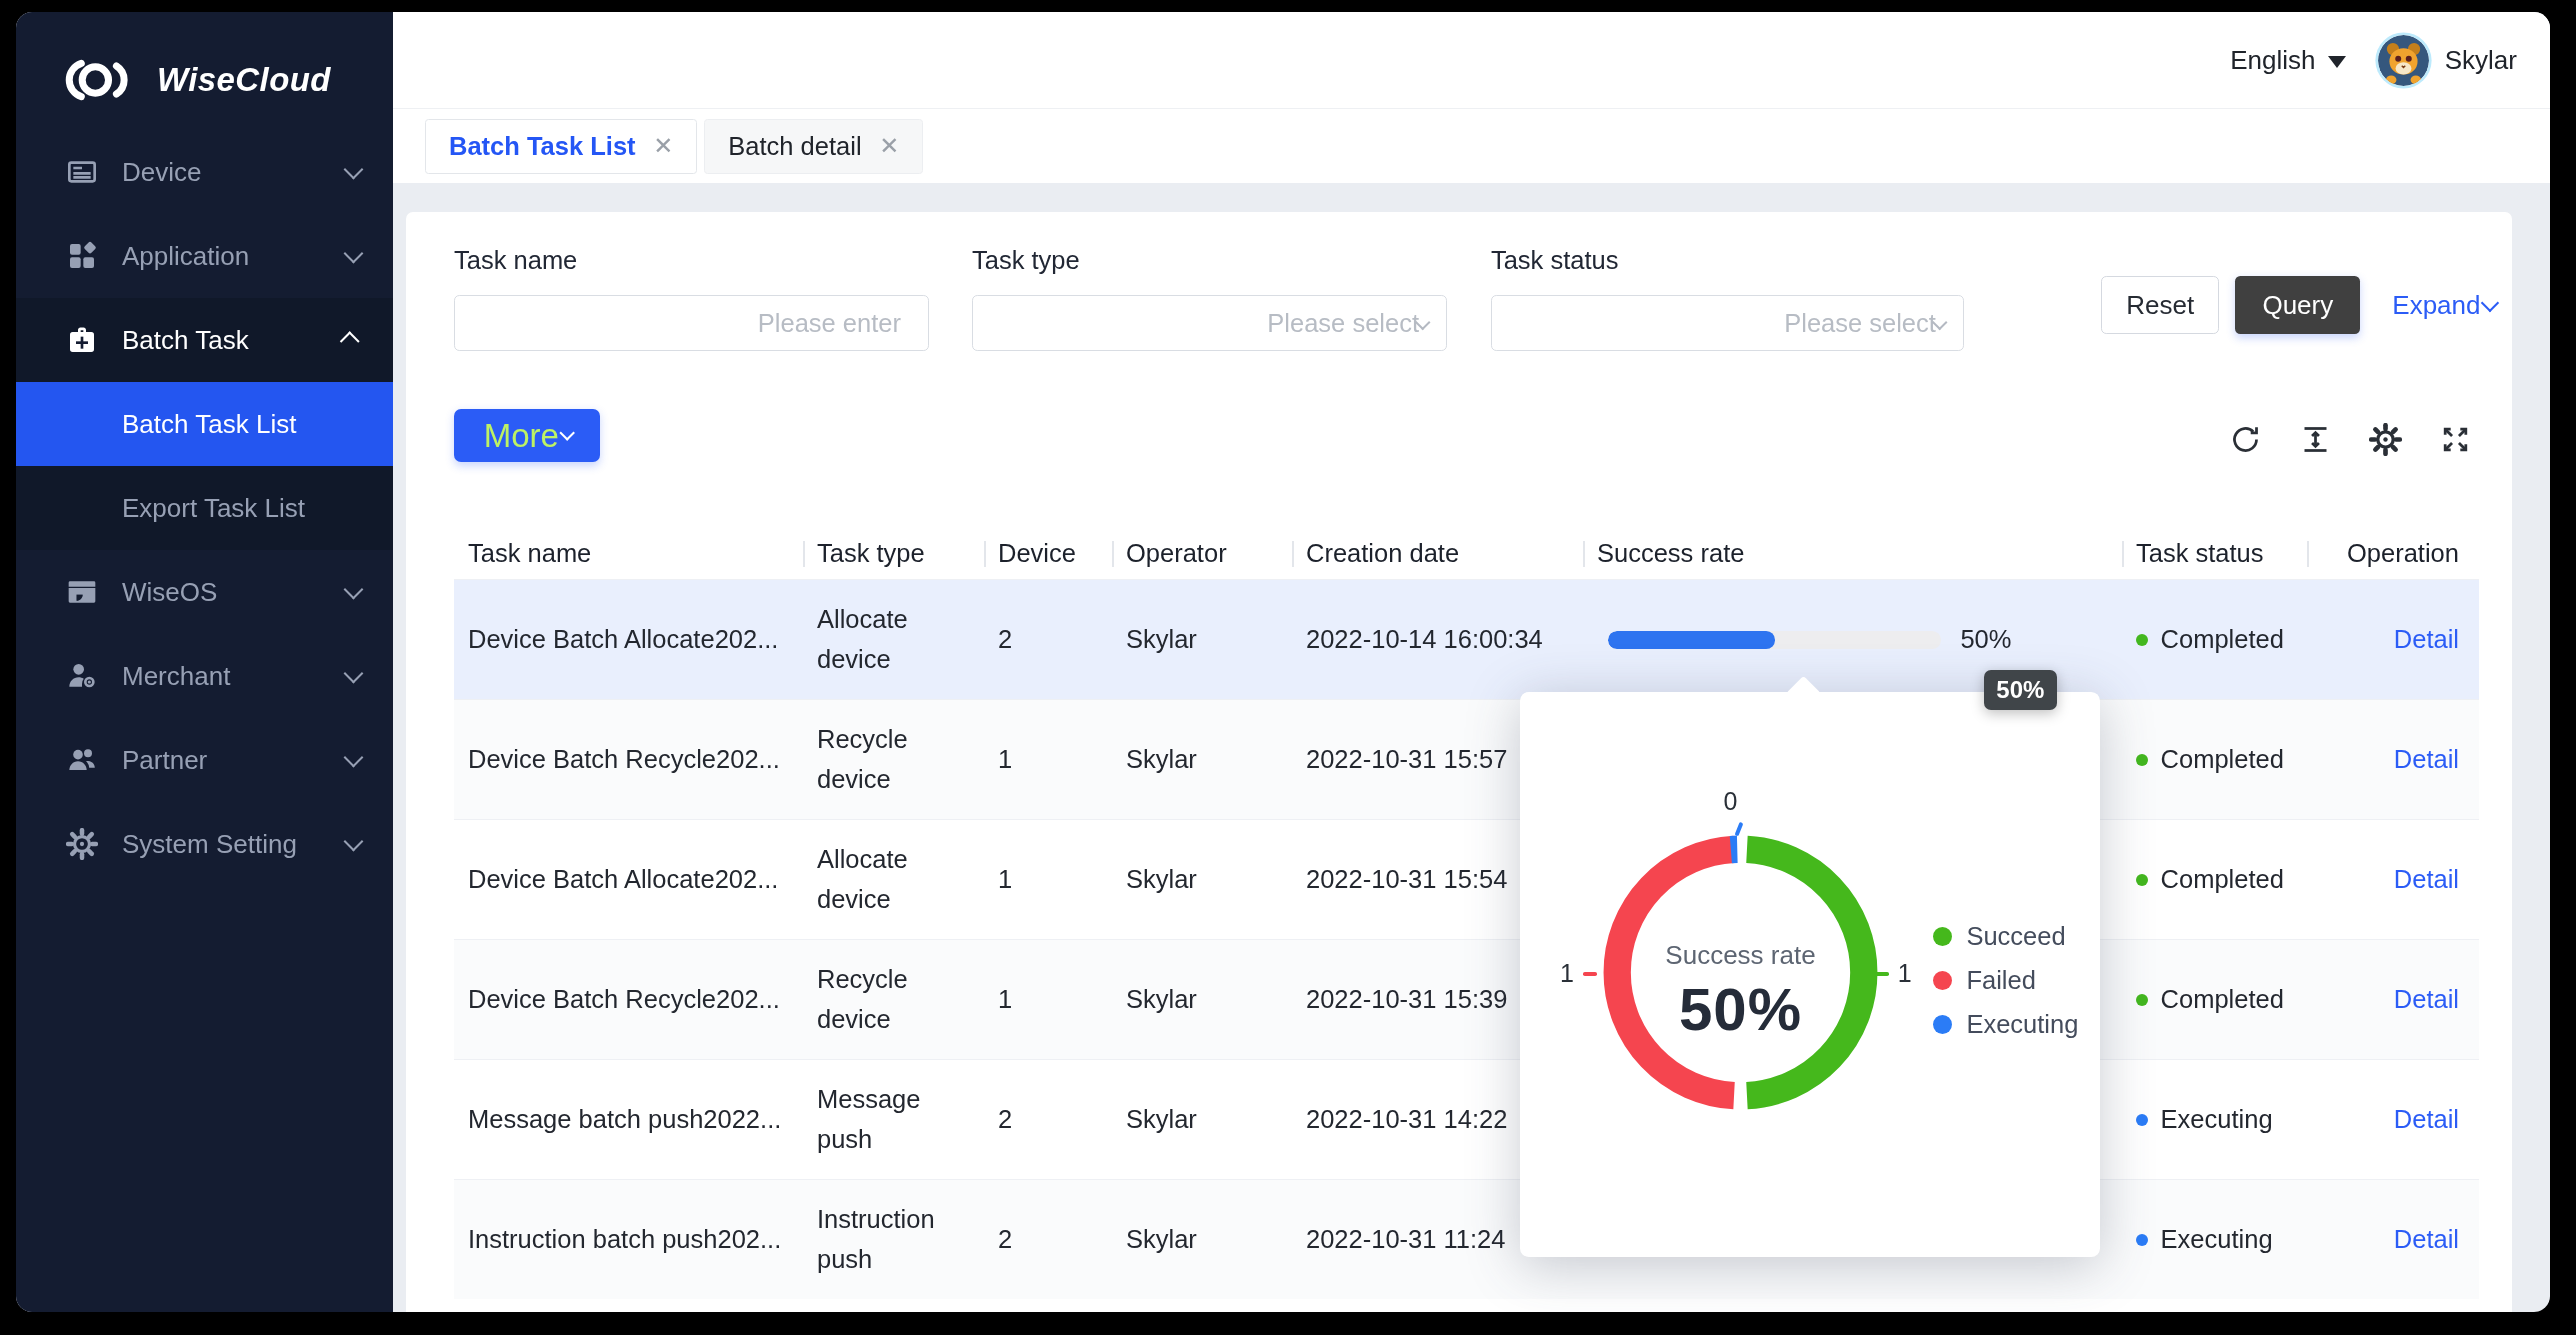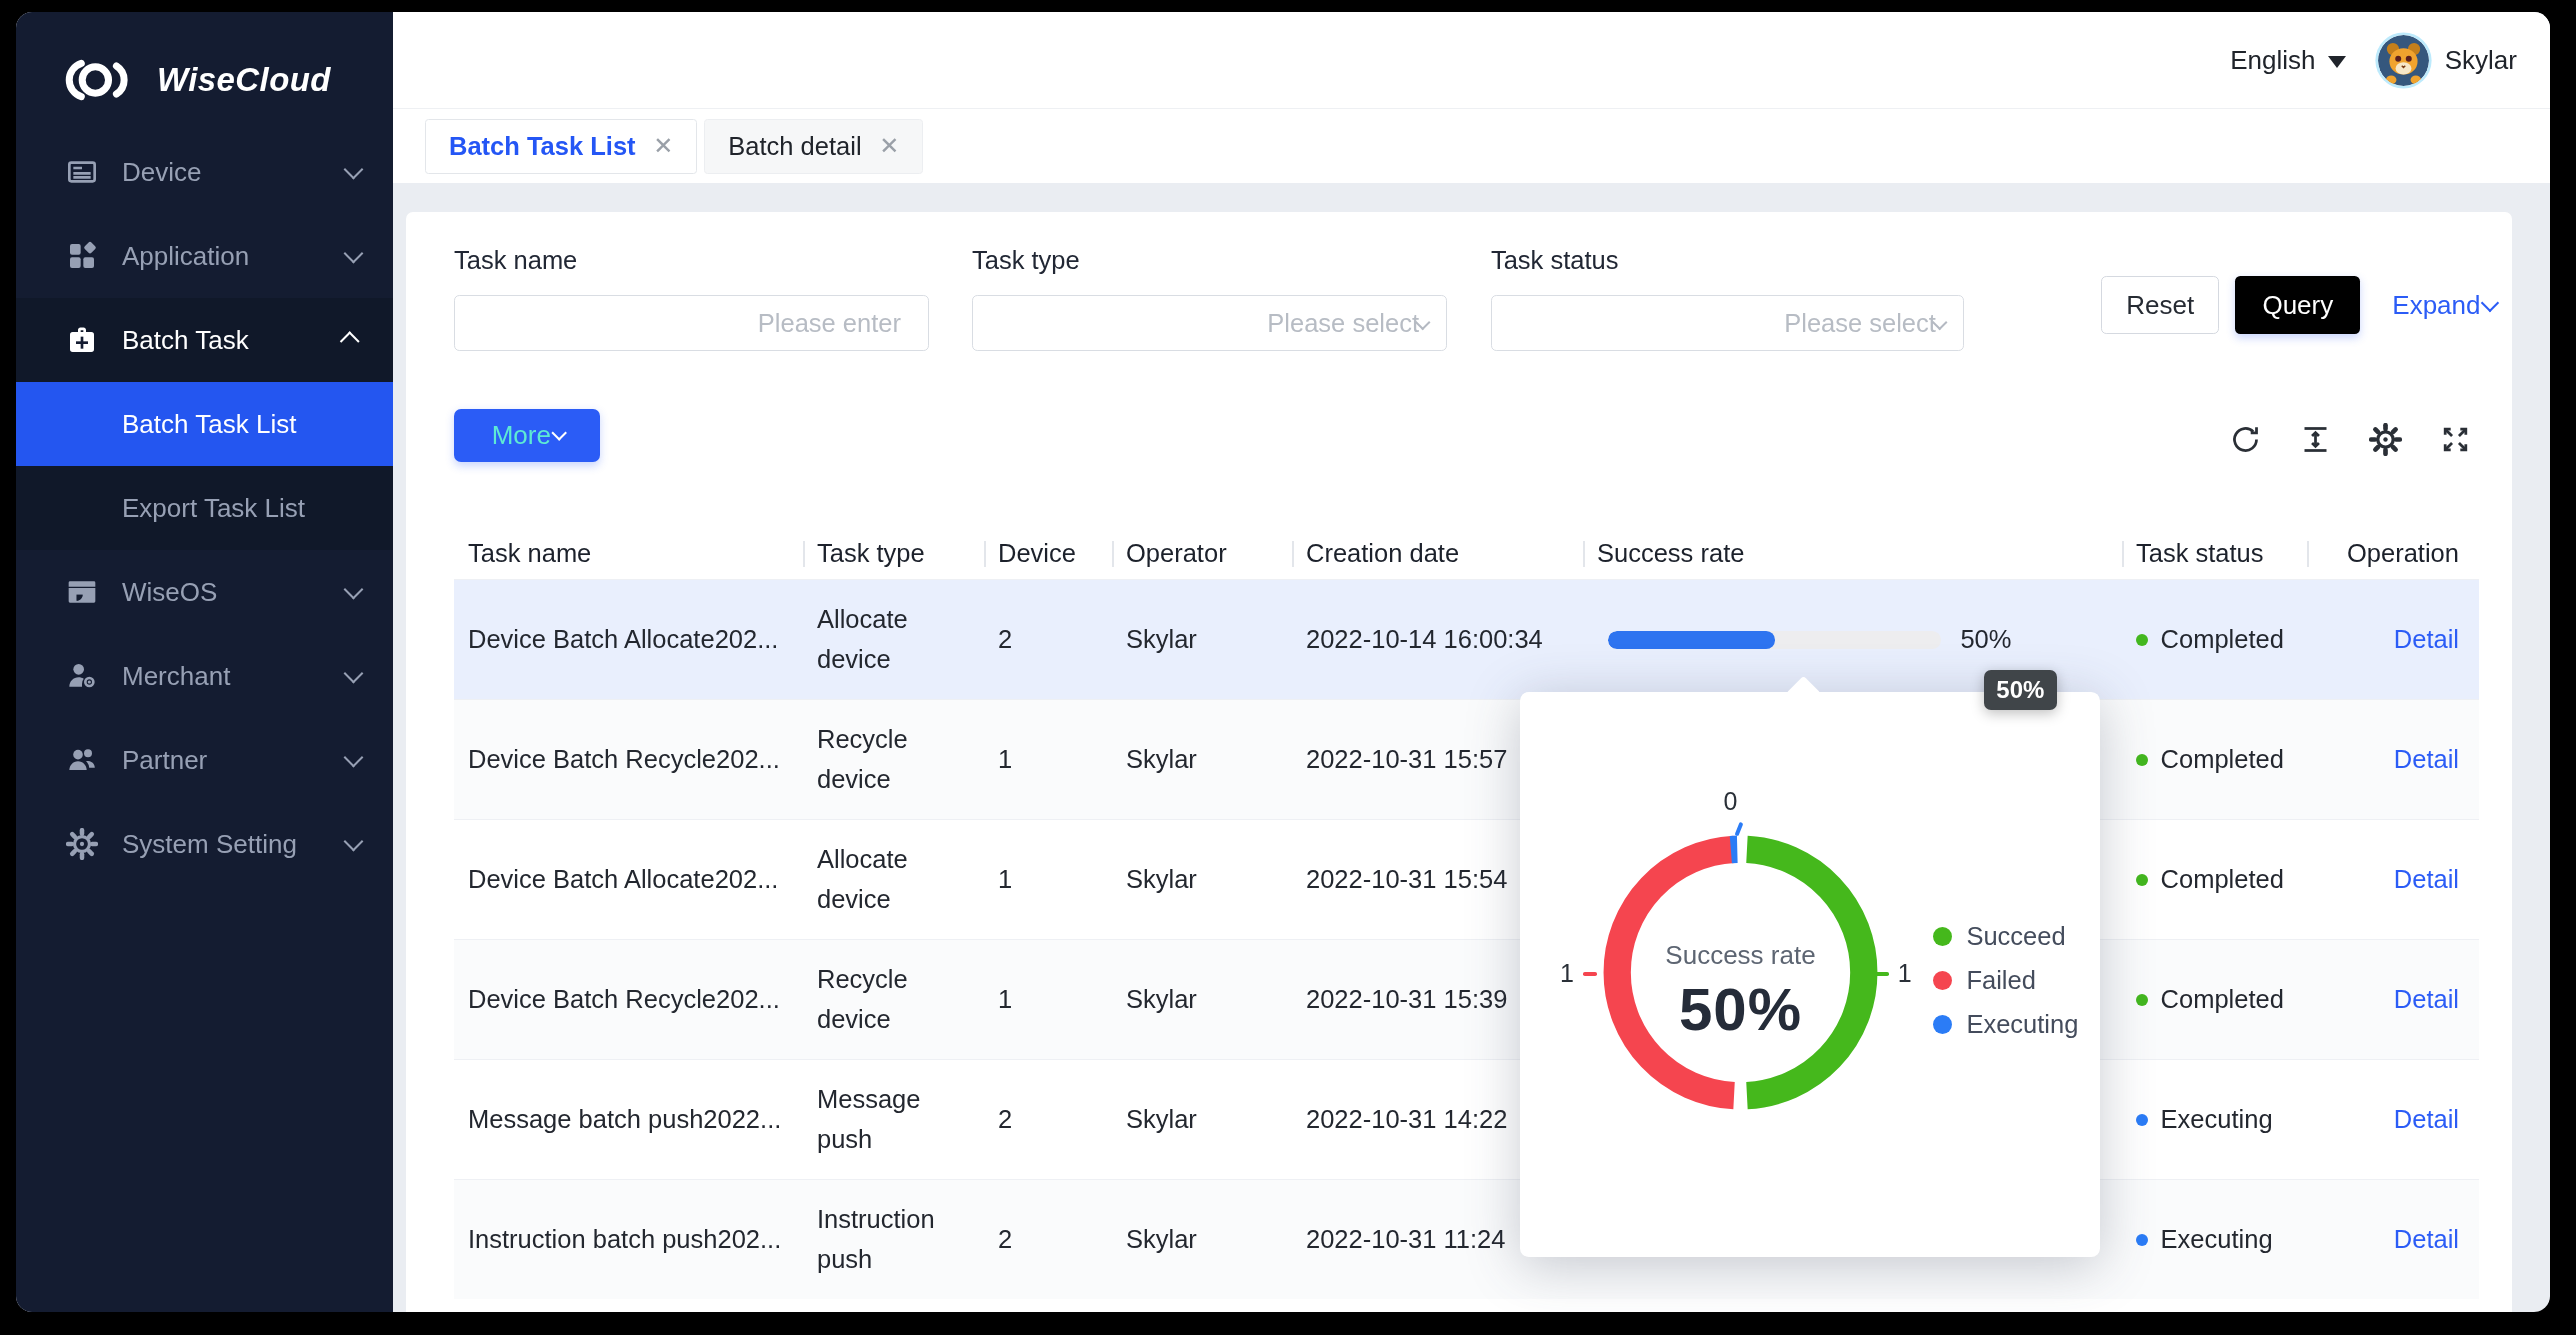--- a/index.html
+++ b/index.html
@@ -62,29 +62,29 @@
   .f-input { position:relative; height:56px; border:1.8px solid #d9dde3; border-radius:5.3px;
     display:flex; align-items:center; padding:0 27px; font-size:25.5px; color:#b7bcc4;
     background:#fff; cursor:text;justify-content:flex-end; }
   .f-input.select { cursor:pointer; }
   .f-input .sel-chev { position:absolute; right:17.6px; top:21px; width:11.4px; height:11.4px;
     border-right:2.6px solid #b4b9c2; border-bottom:2.6px solid #b4b9c2; transform:rotate(45deg); }
   .filter-actions { position:absolute; top:64px; right:18.5px; display:flex; align-items:center; }
   .btn { height:58px; border-radius:5.3px; font-size:26px; display:flex; align-items:center;
     justify-content:center; cursor:pointer; }
   .btn.reset { width:118px; background:#fff; border:1.8px solid #d5d9e0; color:#262b33; }
-  .btn.query { width:125px; background:#000000; color:#fff; margin-left:16px;
+  .btn.query { width:125px; background:#404040; color:#fff; margin-left:16px;
     box-shadow:0 3.5px 8.8px rgba(43,92,246,.25); }
   .expand { display:flex; align-items:center; margin-left:32px; color:#2b5cf6;
     font-size:26px; cursor:pointer; }
   .expand .chev { border-color:#2b5cf6; width:13px; height:13px; }
 
   
   .more-btn { position:absolute; left:48px; top:197px; width:146px; height:53px;
-    background:#2b5cf6; border-radius:7px; color:#5eead4; font-size:26px; display:flex;
+    background:#2b5cf6; border-radius:7px; color:#bef264; font-size:33px; display:flex;
     align-items:center; justify-content:center; cursor:pointer;
     box-shadow:0 3.5px 8.8px rgba(43,92,246,.25); }
   .more-btn .chev { border-color:#fff; width:11.4px; height:11.4px; }
   .tool-icons { position:absolute; top:211px; right:40px; display:flex; gap:37px; }
   .tool-icons .ticon { width:33px; height:33px; color:#2a2f36; cursor:pointer; }
   .tool-icons svg { width:33px; height:33px; display:block; }
 
   
   .table { position:absolute; left:48px; top:316px; width:2025px; }
   .t-head, .t-row { display:grid;

